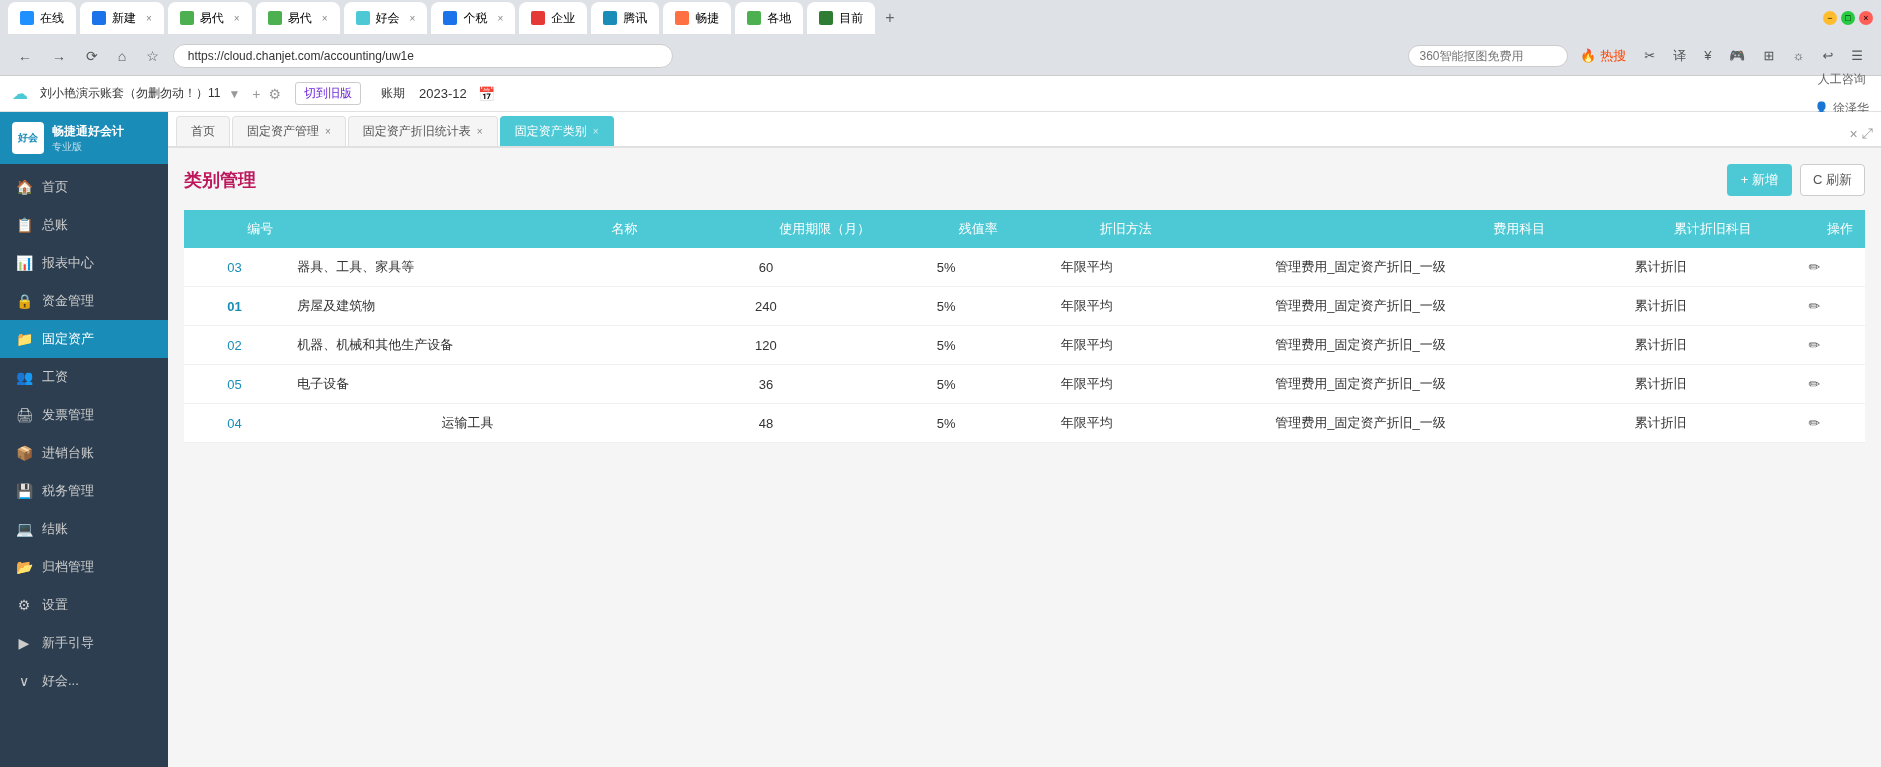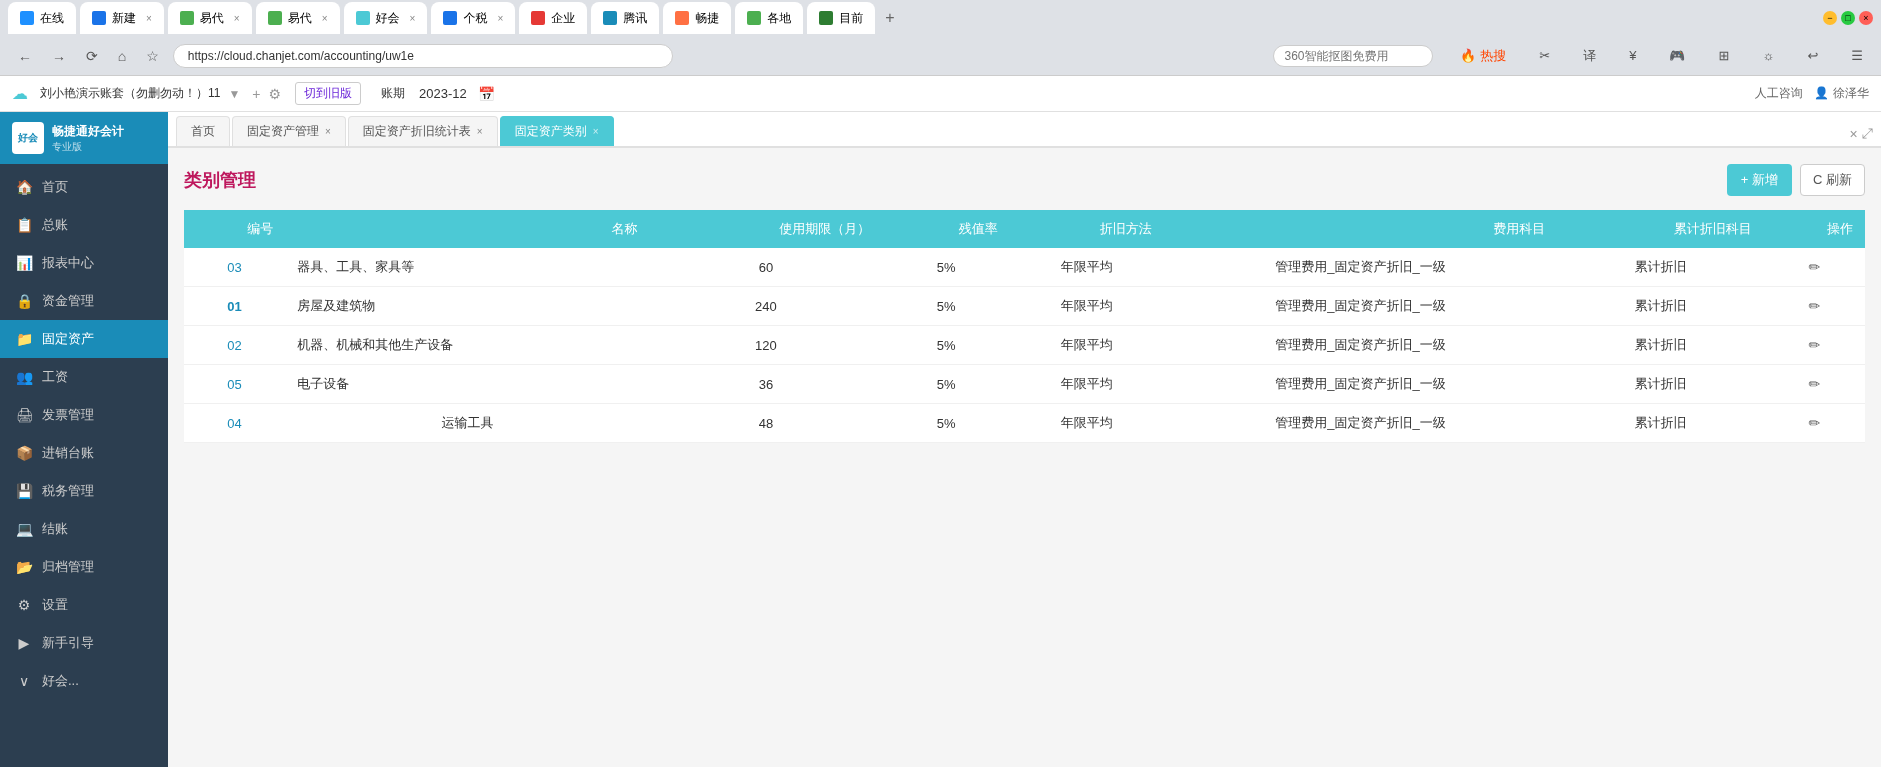--- a/index.html
+++ b/index.html
@@ -9,29 +9,29 @@
     .browser-chrome { background: #dee1e6; height: 36px; display: flex; align-items: center; padding: 0 8px; gap: 4px; }
     .browser-tab { background: #fff; padding: 6px 12px; border-radius: 8px 8px 0 0; font-size: 12px; display: flex; align-items: center; gap: 6px; height: 32px; white-space: nowrap; }
     .browser-tab.active { background: #fff; }
     .tab-close { font-size: 10px; color: #888; cursor: pointer; margin-left: 4px; }
     .tab-new { background: none; border: none; font-size: 16px; color: #666; cursor: pointer; padding: 2px 6px; }
 
     
     .address-bar { background: #dee1e6; height: 40px; display: flex; align-items: center; padding: 0 12px; gap: 8px; border-bottom: 1px solid #ccc; }
     .nav-btn { background: none; border: none; color: #555; font-size: 14px; cursor: pointer; padding: 4px 6px; }
     .address-input { flex: 1; background: #fff; border: 1px solid #ccc; border-radius: 20px; padding: 4px 14px; font-size: 12px; color: #333; max-width: 500px; }
-    .toolbar-icons { display: flex; align-items: center; gap: 21px; margin-left: auto; }
+    .toolbar-icons { display: flex; align-items: center; gap: 6px; margin-left: auto; }
     .toolbar-icon-btn { background: none; border: none; font-size: 13px; color: #555; cursor: pointer; padding: 3px 6px; white-space: nowrap; }
 
     
     .app-header { background: #fff; height: 36px; display: flex; align-items: center; padding: 0 12px; border-bottom: 1px solid #e0e0e0; gap: 8px; }
     .account-info { font-size: 12px; color: #333; }
     .period-info { font-size: 12px; color: #333; margin-left: 12px; }
     .switch-btn { background: #fff; border: 1px solid #ccc; border-radius: 3px; padding: 2px 8px; font-size: 12px; color: #6d28d9; cursor: pointer; margin-left: 6px; }
-    .header-right { margin-left: auto; display: flex; align-items: center; gap: 12px; font-size: 12px; color: #666; }
+    .header-right { margin-left: auto; display: flex; align-items: center; gap: 12px; font-size: 12px; color: #666; flex-direction: column; }
 
     
     .app-body { display: flex; height: calc(100vh - 112px); }
 
     
     .sidebar { width: 168px; background: #2c3e50; flex-shrink: 0; display: flex; flex-direction: column; }
     .sidebar-logo { background: #1a8cb8; padding: 10px 12px; display: flex; align-items: center; gap: 8px; }
     .logo-icon { width: 32px; height: 32px; background: #fff; border-radius: 4px; display: flex; align-items: center; justify-content: center; font-size: 10px; color: #1a8cb8; font-weight: bold; }
     .sidebar-nav { flex: 1; padding: 4px 0; }
     .nav-item { display: flex; align-items: center; gap: 10px; padding: 10px 16px; color: #ccc; cursor: pointer; font-size: 13px; transition: background 0.2s; }

